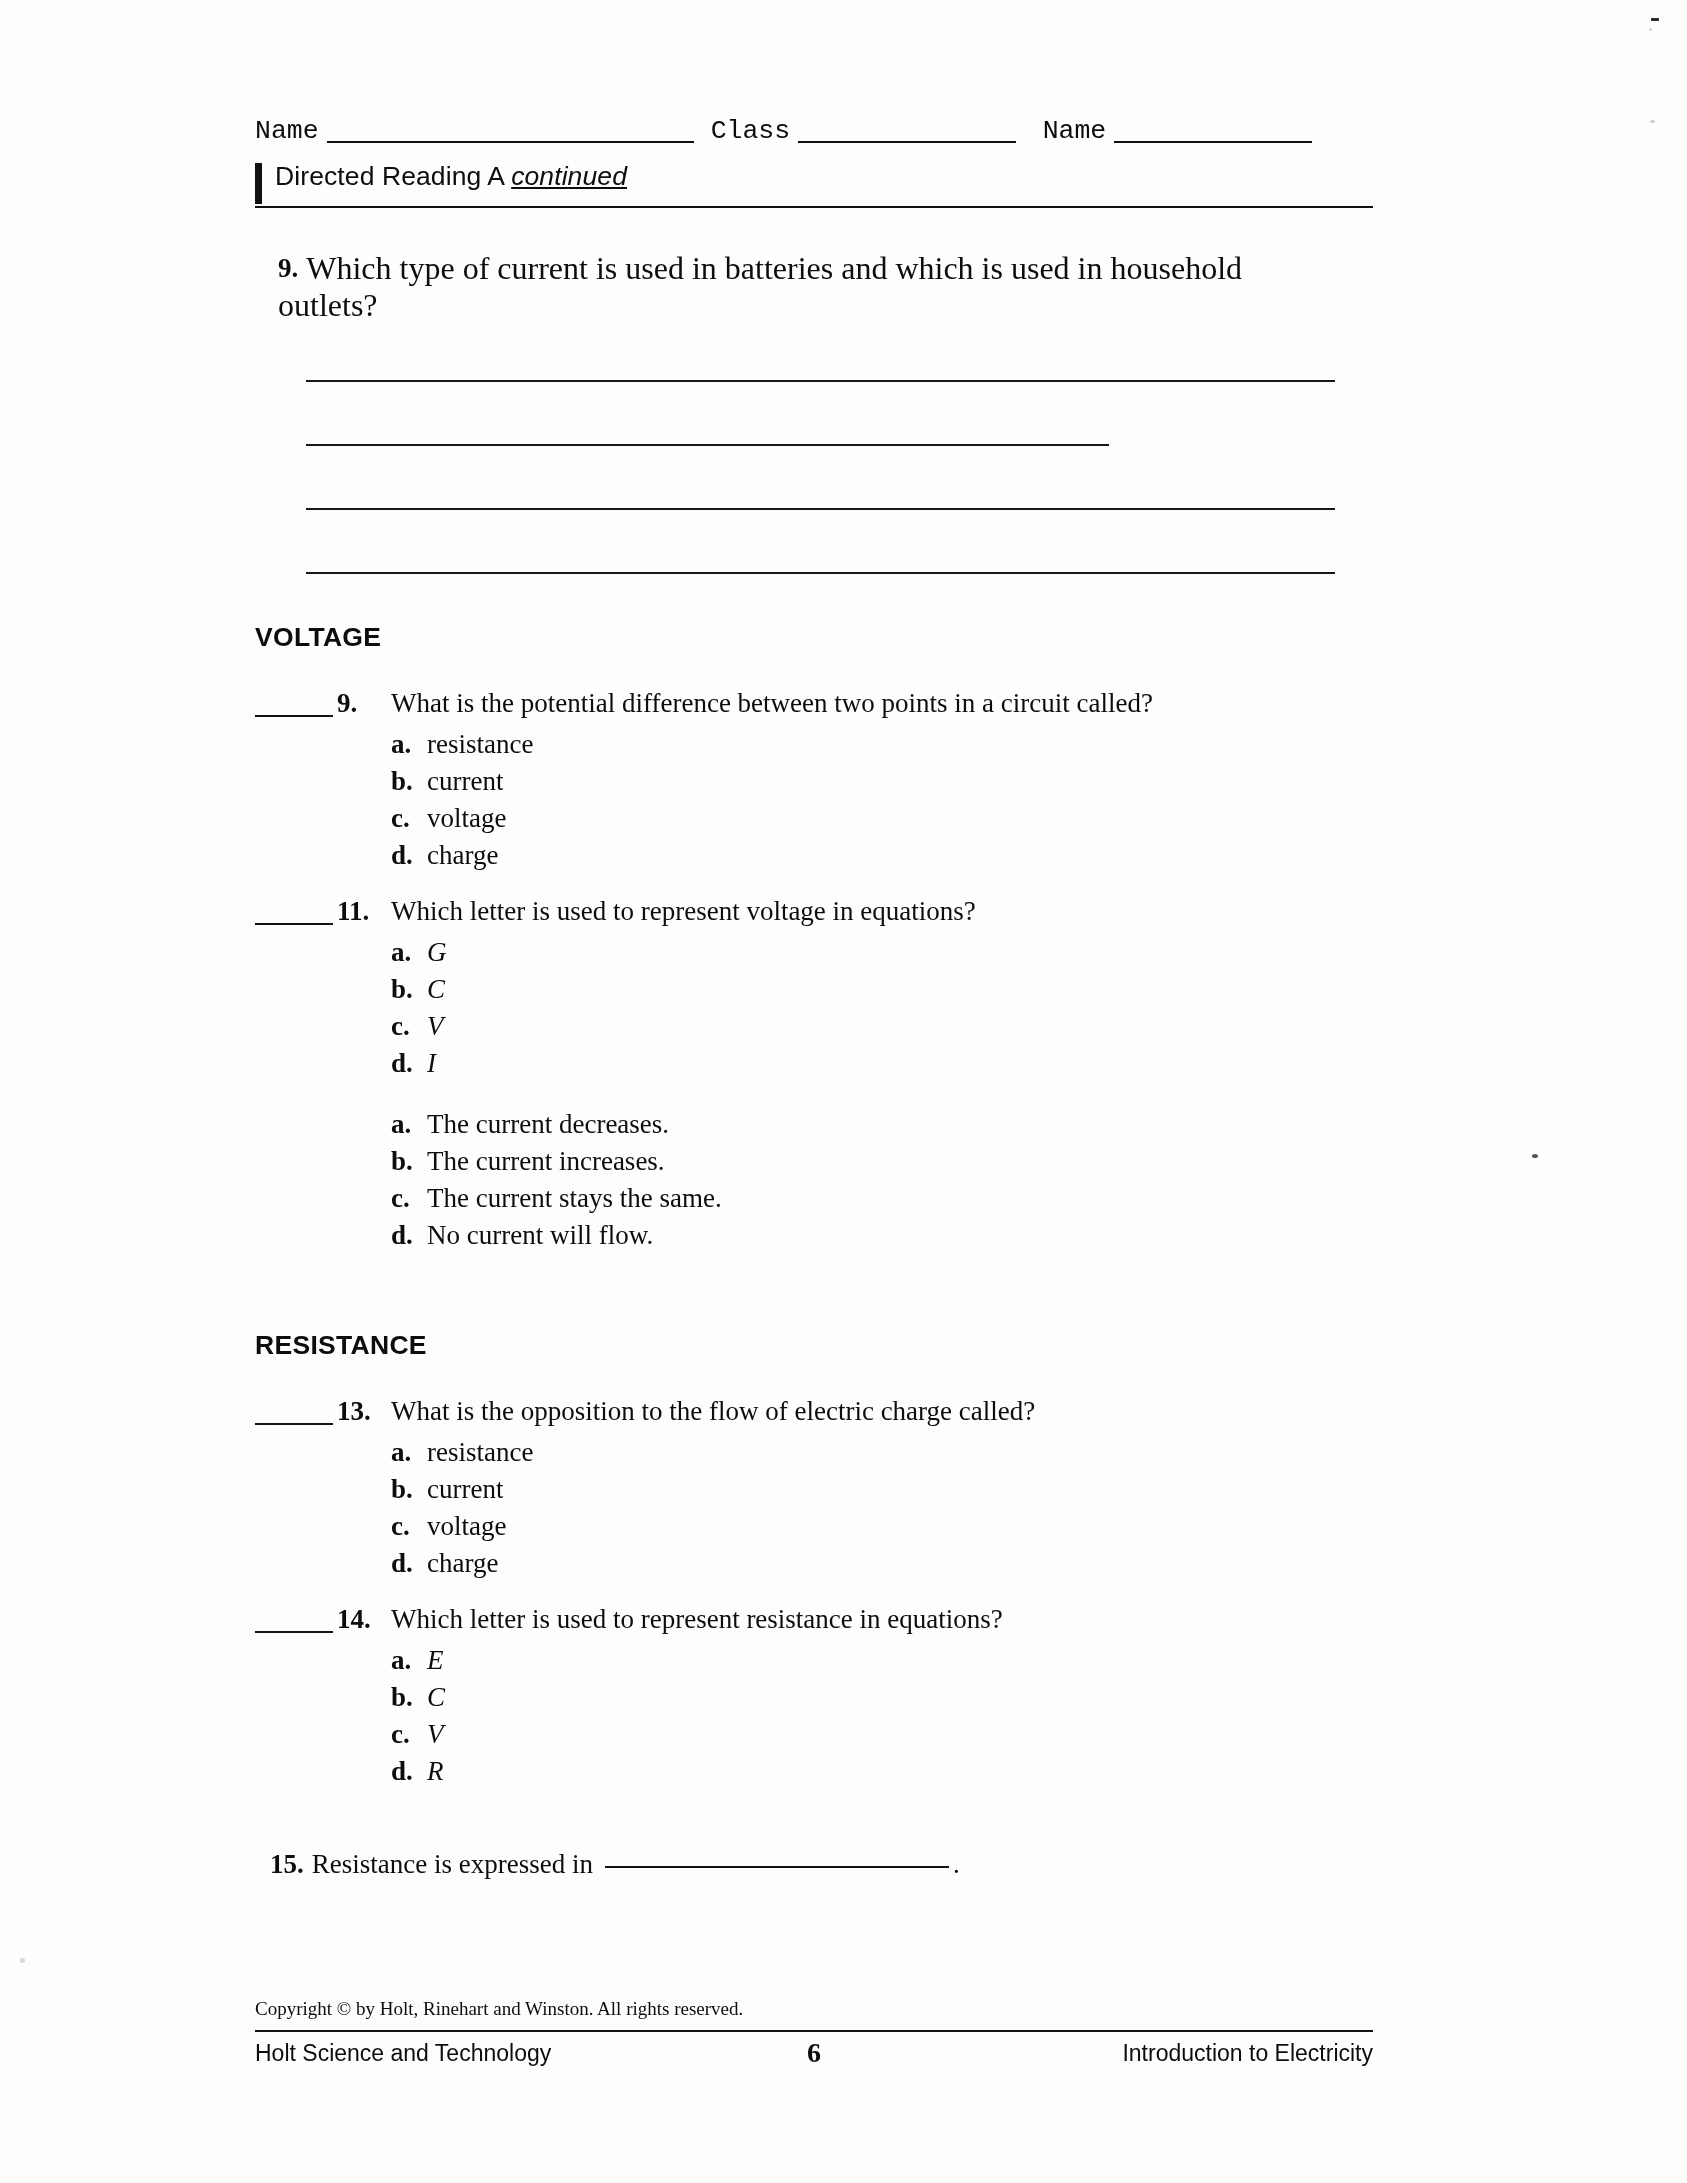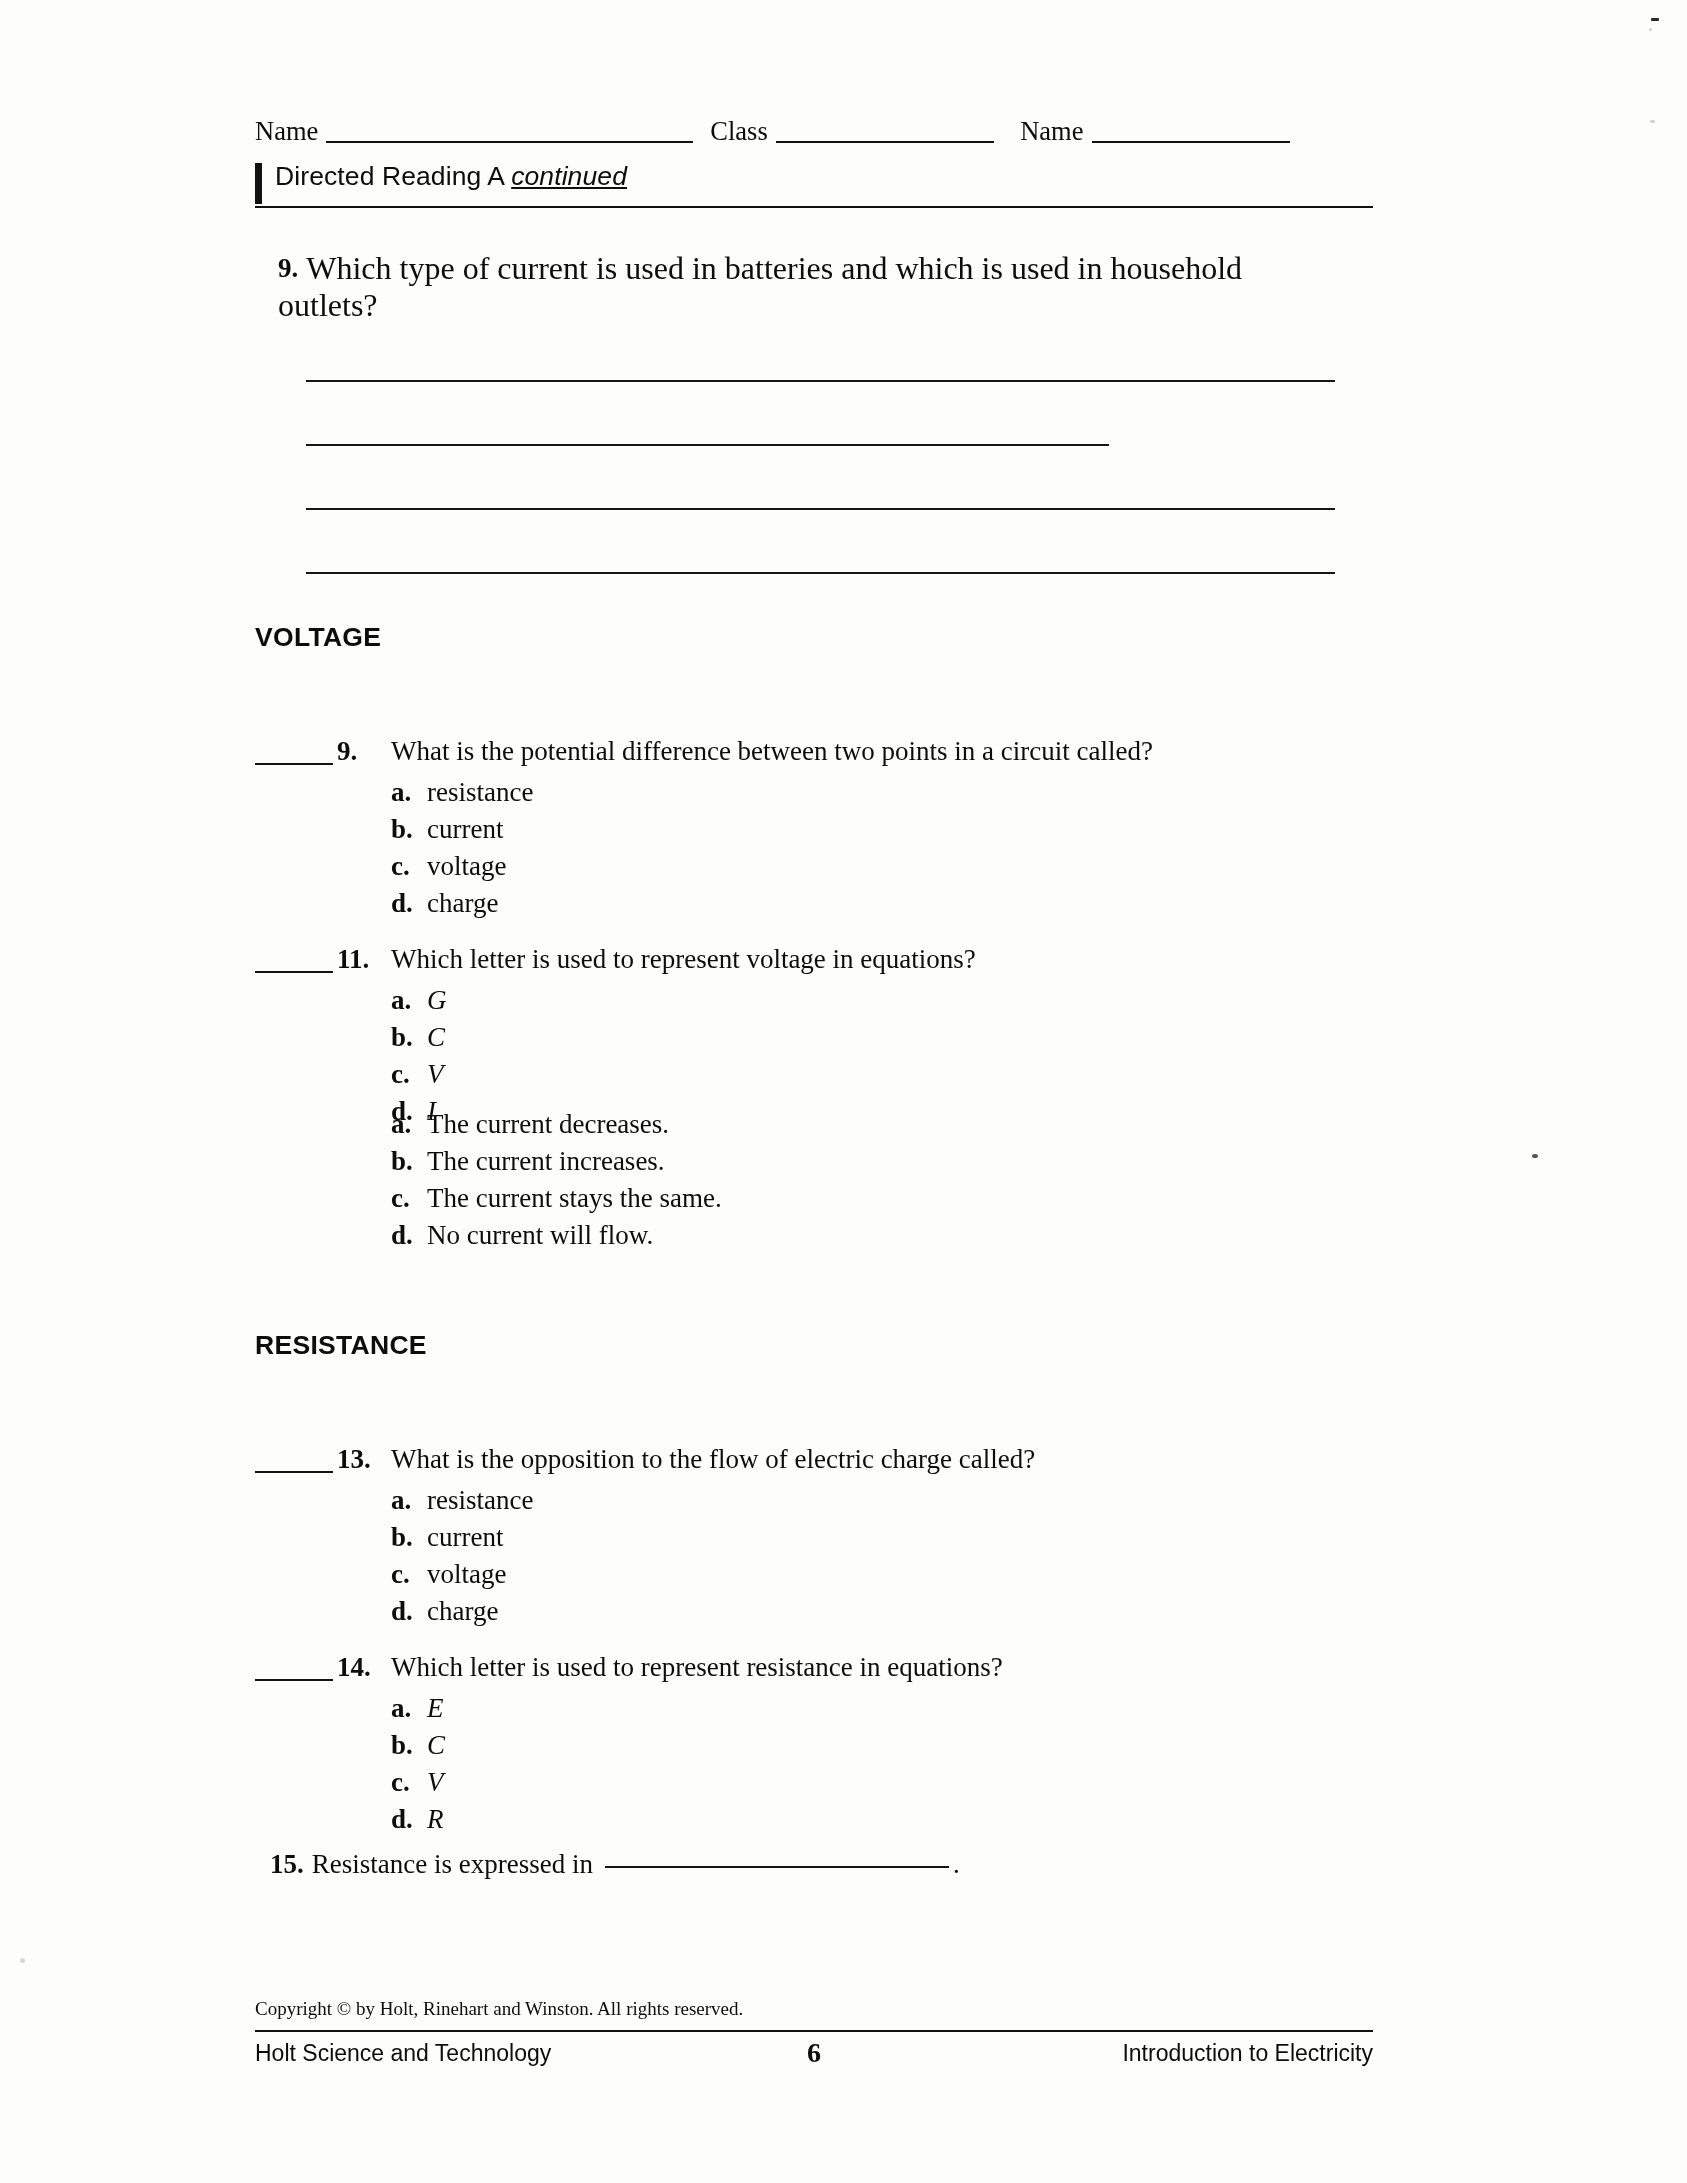--- a/index.html
+++ b/index.html
@@ -27,21 +27,21 @@
     display: flex;
     align-items: flex-end;
   }
   .namebar .fld {
     display: flex;
     align-items: flex-end;
     white-space: nowrap;
   }
   .namebar .lbl {
     font-size: 26.5px;
-    font-family: Liberation Serif, serif;
+    font-family: Liberation Mono, monospace;
     line-height: 1;
     padding-bottom: 1.3px;
   }
   .namebar .rule {
     border-bottom: 2px solid #111;
     margin-left: 8px;
     height: 0;
     position: relative;
     top: -2.6px;
   }
@@ -156,21 +156,20 @@
     top: 0;
     font-weight: bold;
     font-size: 27px;
     line-height: 37px;
   }
   .mcq .qtext {
     display: block;
     margin-left: 136px;
     font-size: 27px;
     line-height: 37px;
-    margin-top: 48px;
   }
   .mcq .opts {
     margin: 4px 0 0 0;
     padding: 0;
     list-style: none;
   }
   .mcq .opts li {
     font-size: 27px;
     line-height: 37px;
     padding-left: 136px;

